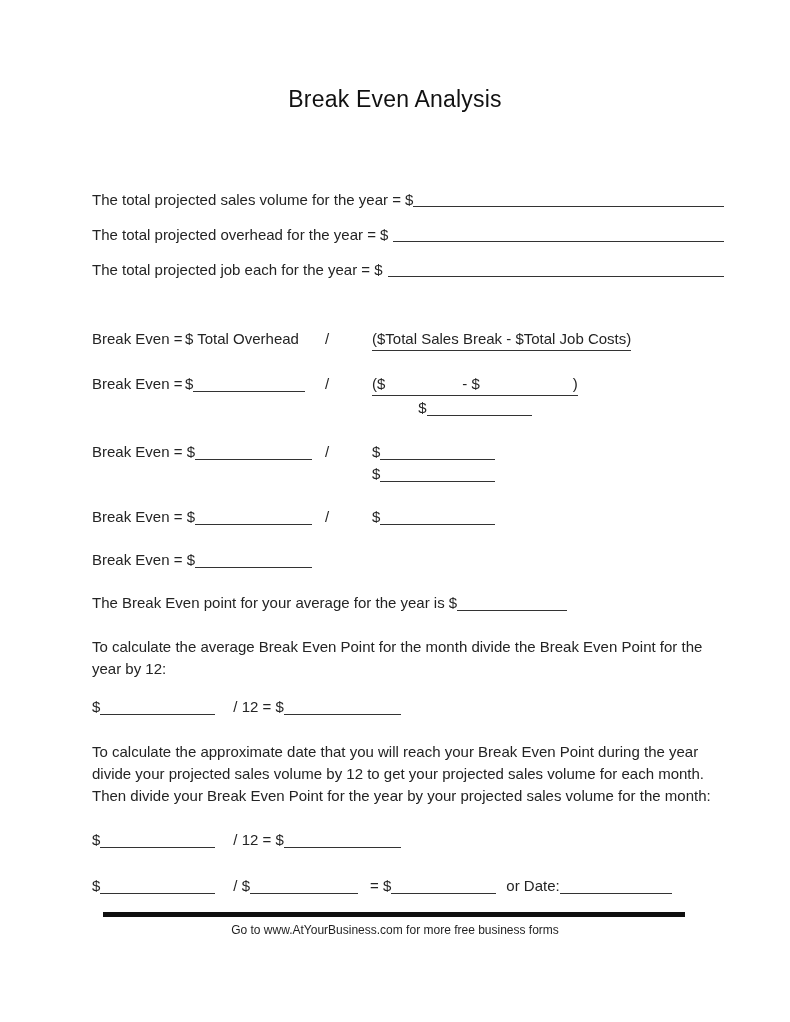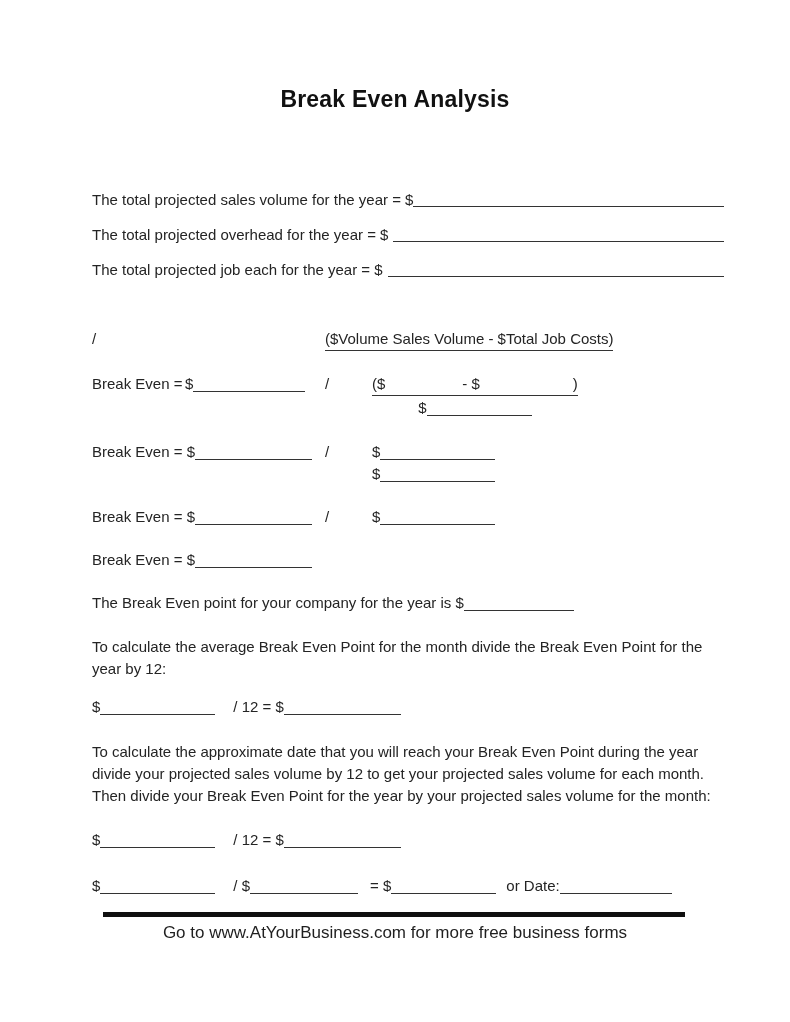--- a/index.html
+++ b/index.html
@@ -10,21 +10,21 @@
     width:790px; height:1022px;
     background:#ffffff;
     color:#242424;
     font-size:15px;
     overflow:hidden;
   }
   .title {
     margin-top:86px;
     text-align:center;
     font-size:23px;
-    font-weight:700;
+    font-weight:400;
     color:#111111;
     letter-spacing:.2px;
   }
   .content { padding:0 66px 0 92px;margin-top:36px; }
 
   
   .line { line-height:21px; white-space:nowrap; }
 
   
   .intro { margin-top:76px; }
@@ -83,21 +83,21 @@
   .seq > .seg.first { margin-left:0; }
 
   .footer-rule {
     width:582px; height:5px;
     background:#0f0f0f;
     margin:16px 0 0 103px;
   }
   .footer-text {
     margin-top:6px;
     text-align:center;
-    font-size:17px;
+    font-size:12px;
     color:#1f1f1f;
   }
 </style>
 </head>
 <body>
 
 <div class="page">
 
   <div class="title">Break Even Analysis</div>
 
@@ -112,24 +112,27 @@
         <span>The total projected overhead for the year = $</span>
         <span class="fill"></span>
       </div>
       <div class="intro-line gap">
         <span>The total projected job each for the year = $</span>
         <span class="fill"></span>
       </div>
     </div>
 
     <div class="f-row mt48">
+      <div class="cell">
+        <span class="lhs">Break Even =</span><span>$ Total Overhead</span>
+      </div>
       <div class="cell">/</div>
       <div class="cell">
         <span class="fraction">
-          <span class="numer">($Volume Sales Volume - $Total Job Costs)</span>
+          <span class="numer">($Total Sales Break - $Total Job Costs)</span>
         </span>
       </div>
     </div>
 
     <div class="f-row mt22">
       <div class="cell">
         <span class="lhs">Break Even =</span><span>$</span><span class="blank b112"></span>
       </div>
       <div class="cell">/</div>
       <div class="cell">
@@ -159,21 +162,21 @@
       <div class="cell">
         <span>$</span><span class="blank b115"></span>
       </div>
     </div>
 
     <div class="line mt22">
       <span>Break Even = $</span><span class="blank b117"></span>
     </div>
 
     <div class="line mt22">
-      <span>The Break Even point for your company for the year is $</span><span class="blank b110"></span>
+      <span>The Break Even point for your average for the year is $</span><span class="blank b110"></span>
     </div>
 
     <p class="para mt23">To calculate the average Break Even Point for the month divide the Break Even Point for the year by 12:</p>
 
     <div class="line seq mt16">
       <span class="seg first">$</span><span class="blank b115"></span><span class="seg">/ 12 = $</span><span class="blank b117"></span>
     </div>
 
     <p class="para mt24">To calculate the approximate date that you will reach your Break Even Point during the year divide your projected sales volume by 12 to get your projected sales volume for each month. Then divide your Break Even Point for the year by your projected sales volume for the month:</p>
 

